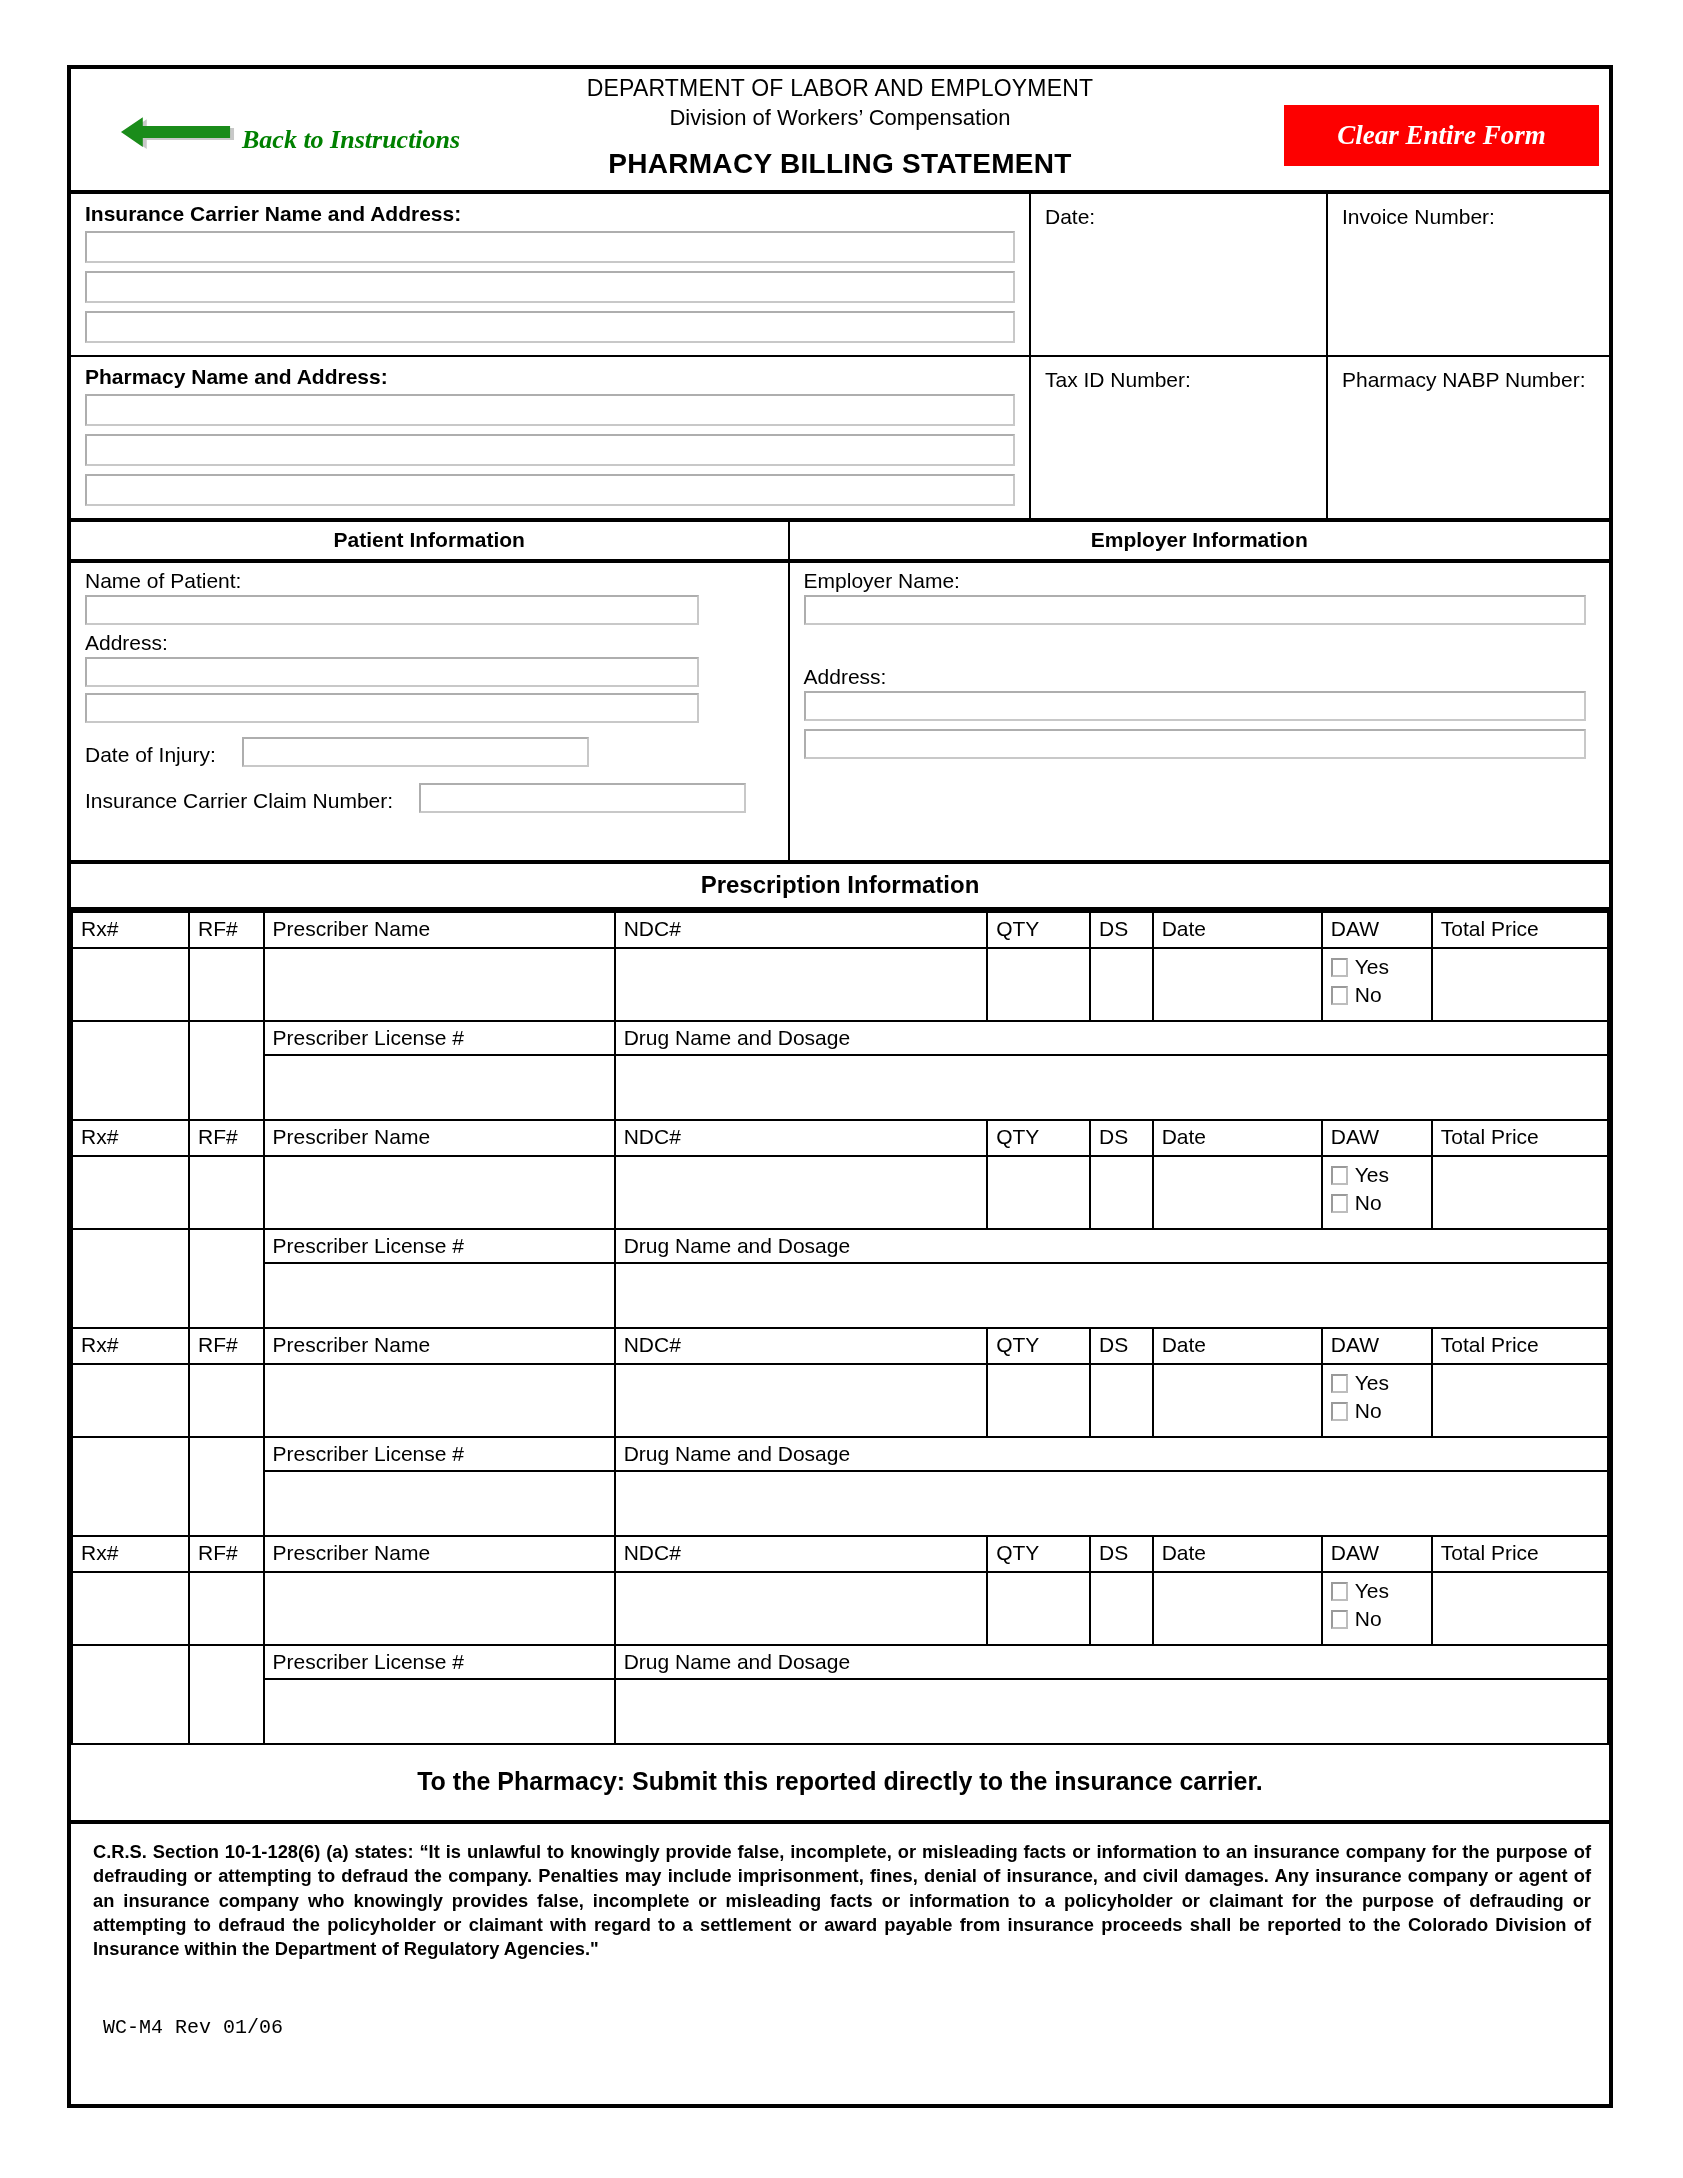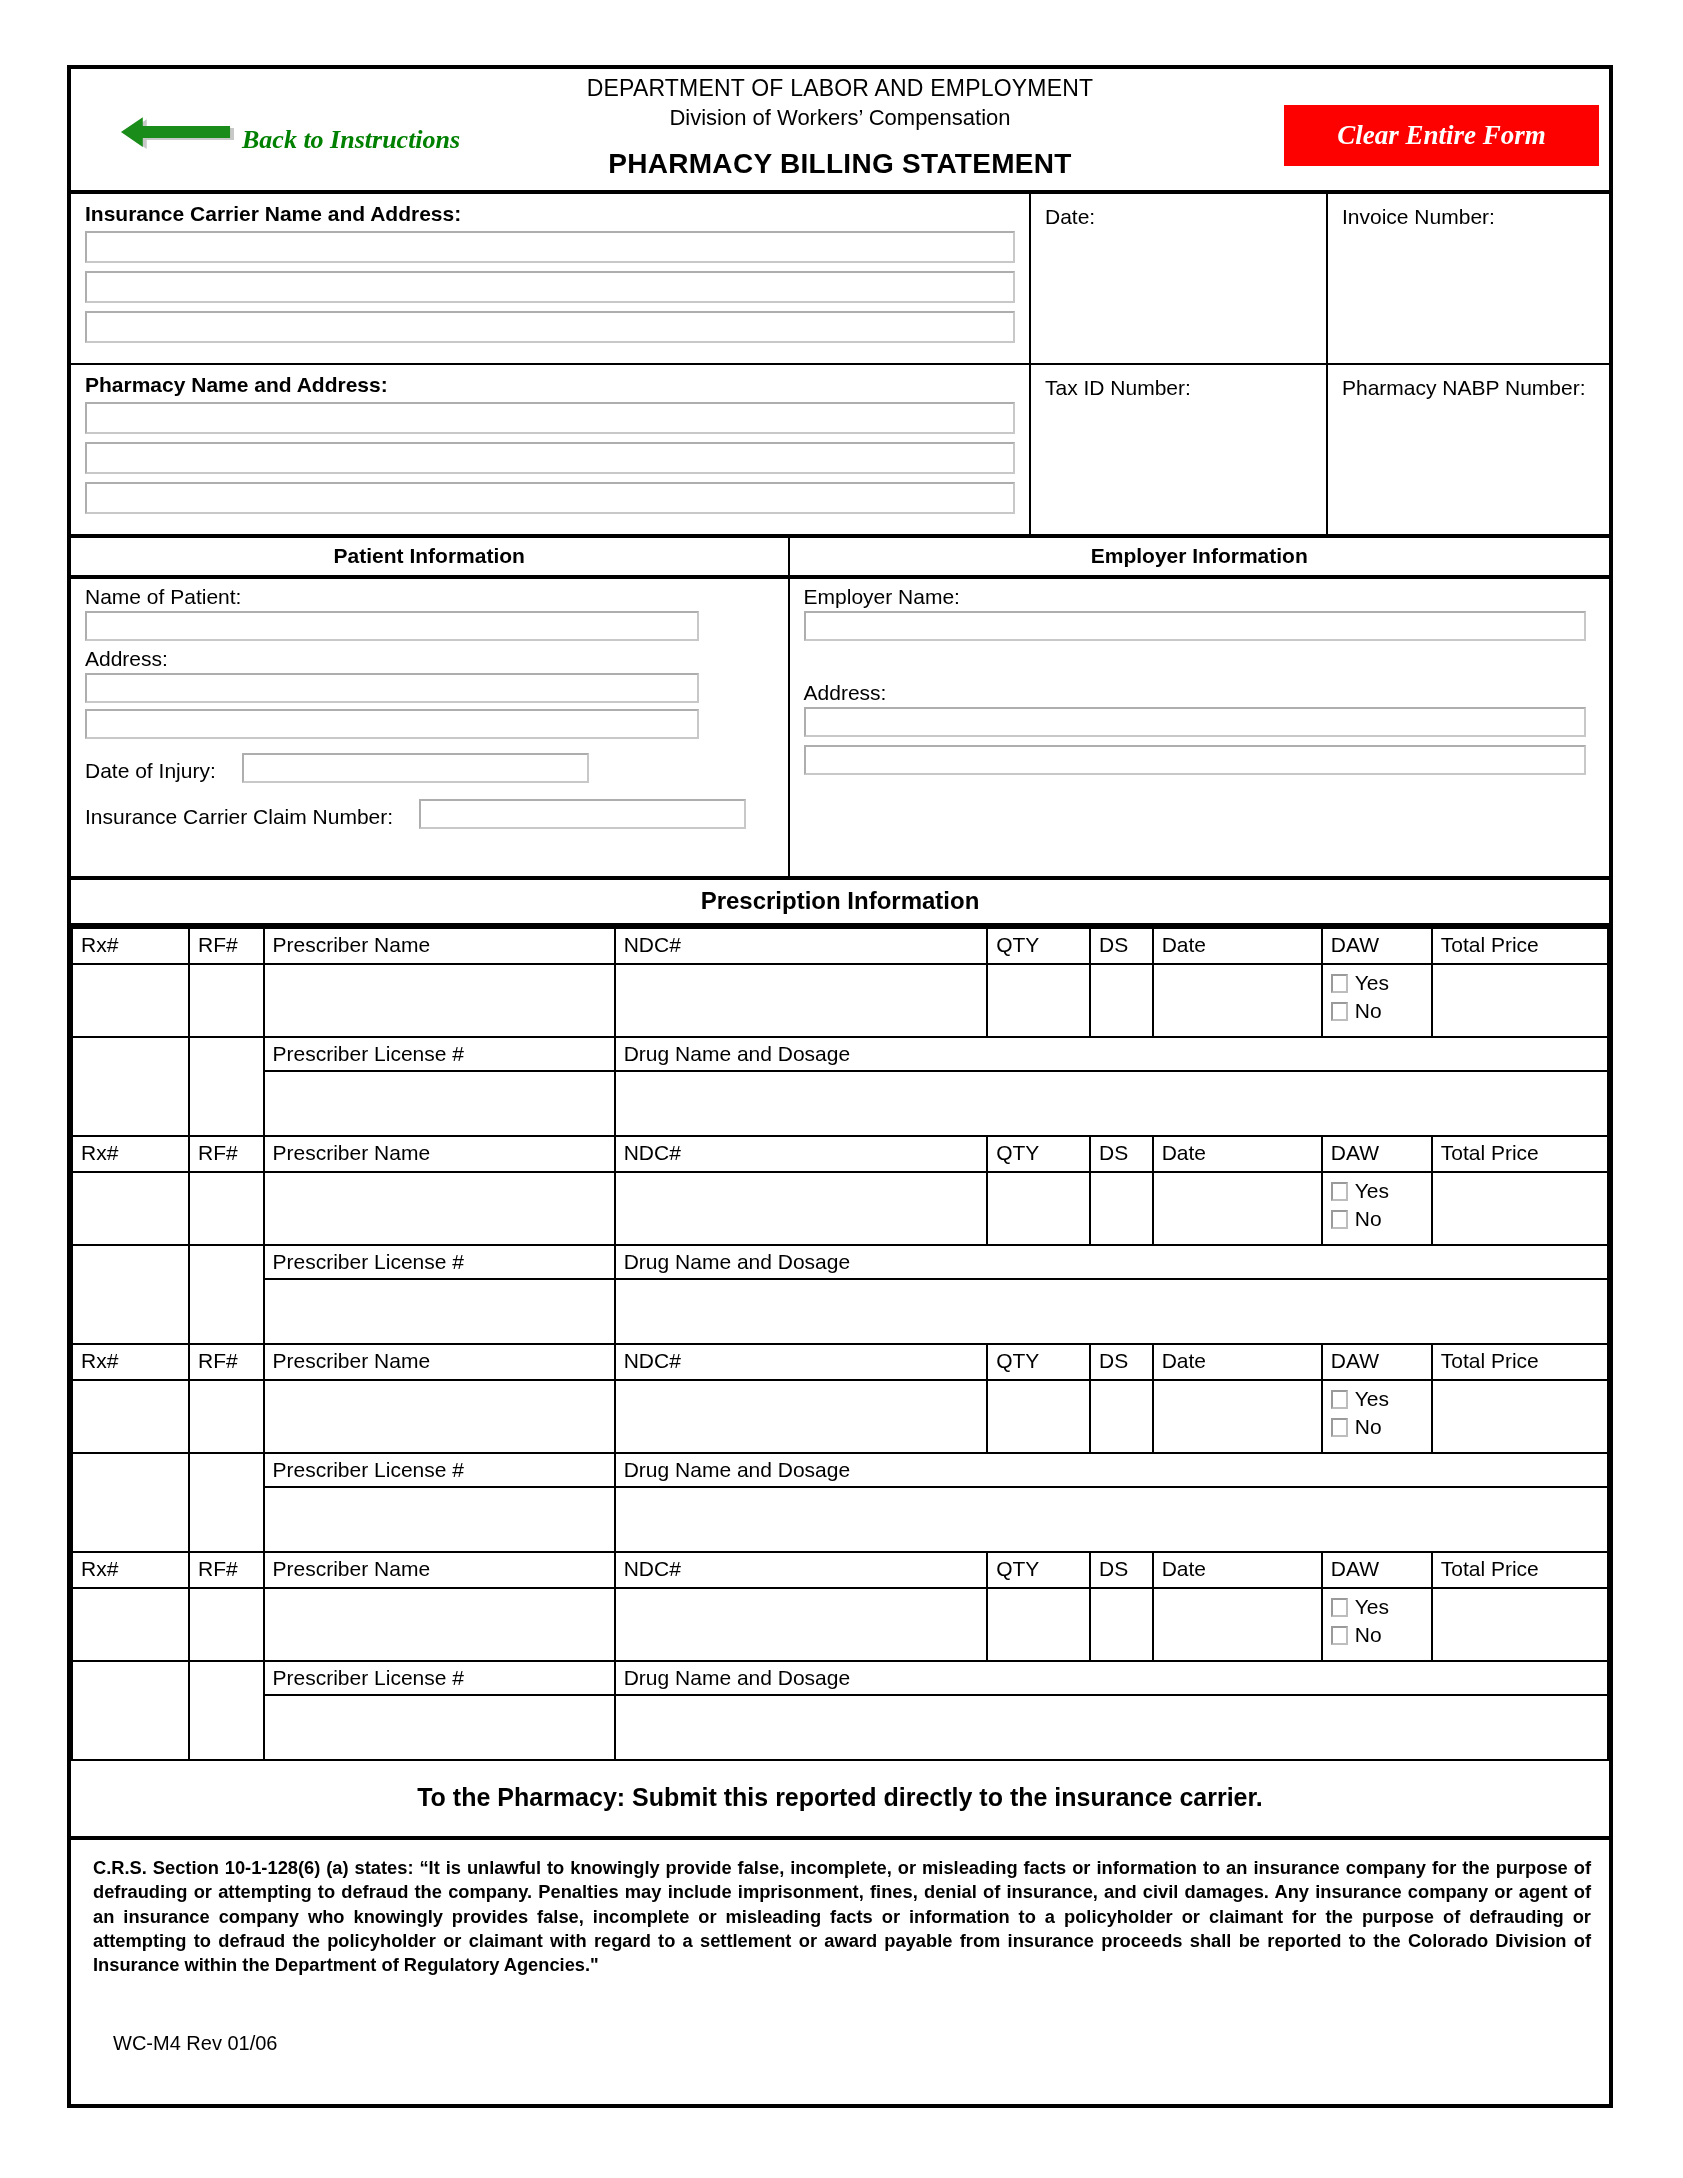--- a/index.html
+++ b/index.html
@@ -106,21 +106,21 @@
     display: flex;
     align-items: center;
     justify-content: center;
     cursor: pointer;
   }
 
   
   .blk { box-sizing: border-box; }
   .blk-left {
     width: 960px;
-    padding: 8px 14px 12px 14px;
+    padding: 8px 14px 4px 14px;
     box-sizing: border-box;
   }
   .blk-mid {
     width: 297px;
     padding: 10px 0 16px 14px;
     box-sizing: border-box;
   }
   .blk-right {
     width: 281px;
     padding: 10px 0 0 14px;
@@ -197,22 +197,23 @@
     padding: 22px 0 24px 0;
   }
   .legal {
     padding: 16px 18px 10px 22px;
     font-size: 18.3px;
     font-weight: bold;
     line-height: 1.33;
     text-align: justify;
   }
   .formno {
-    padding: 44px 0 0 42px;
+    padding: 44px 0 0 32px;
     font-size: 20px;
+    font-family: Liberation Mono, monospace;
   }
 </style>
 </head>
 <body>
 
 <div class="page">
 
   <div class="header bb-thick">
     <div class="hdr-dept">DEPARTMENT OF LABOR AND EMPLOYMENT</div>
     <div class="hdr-div">Division of Workers’ Compensation</div>

